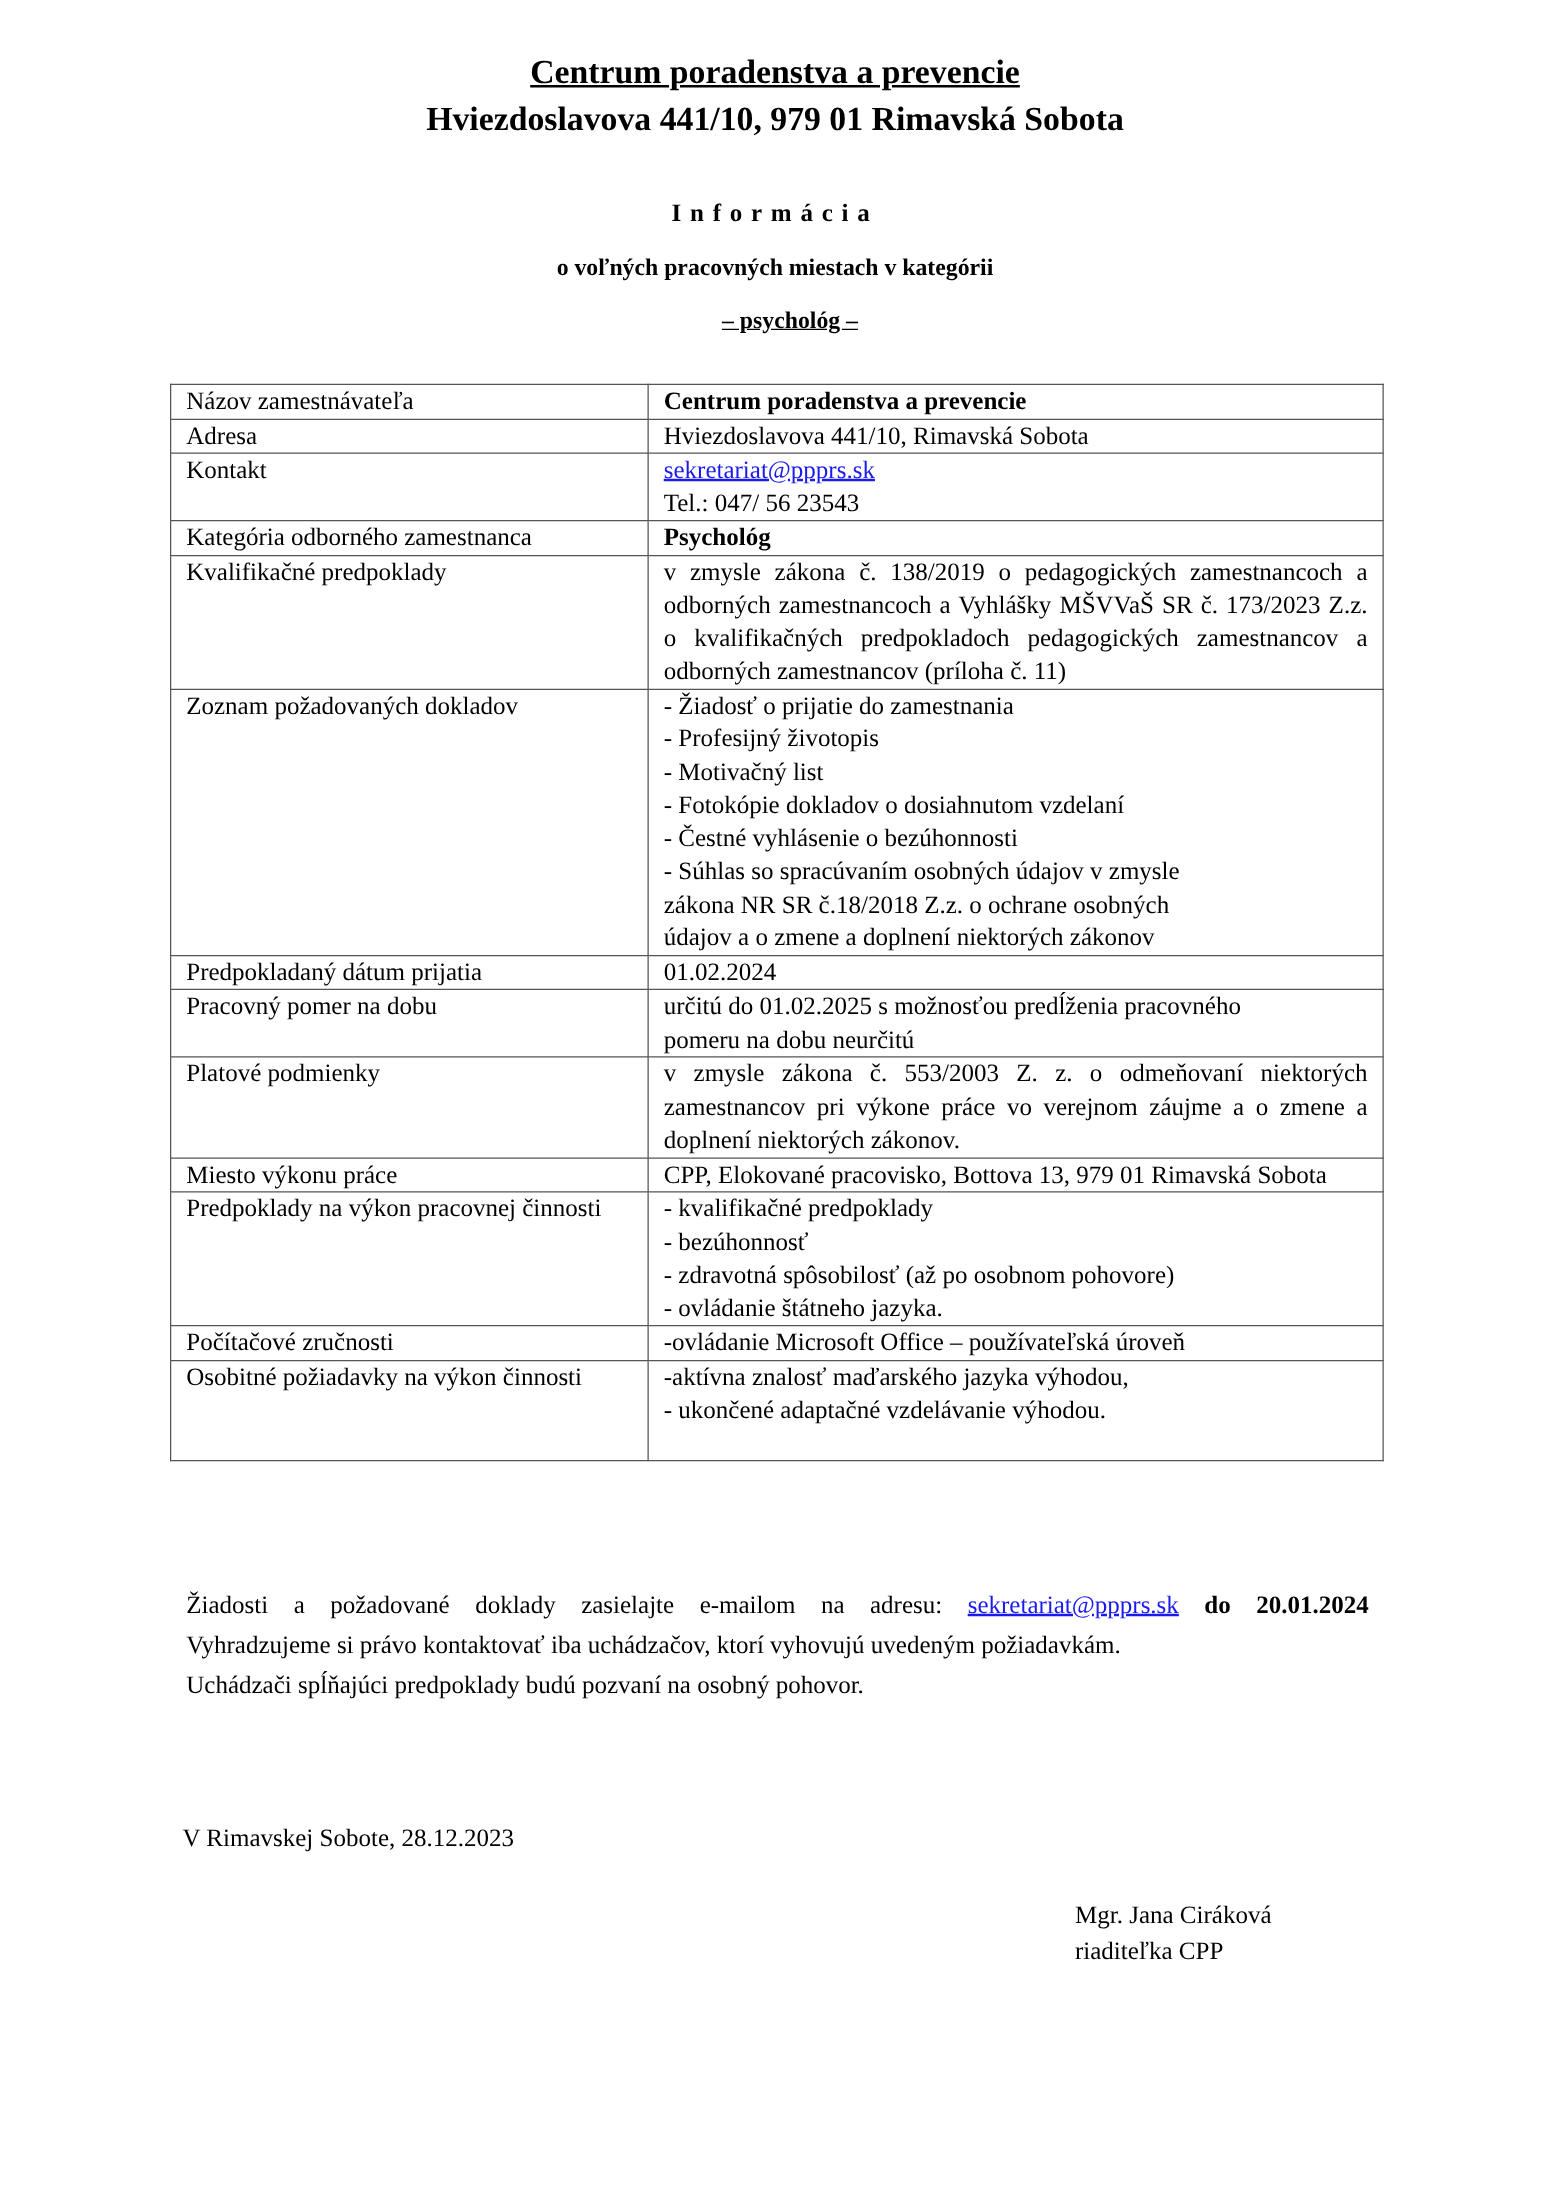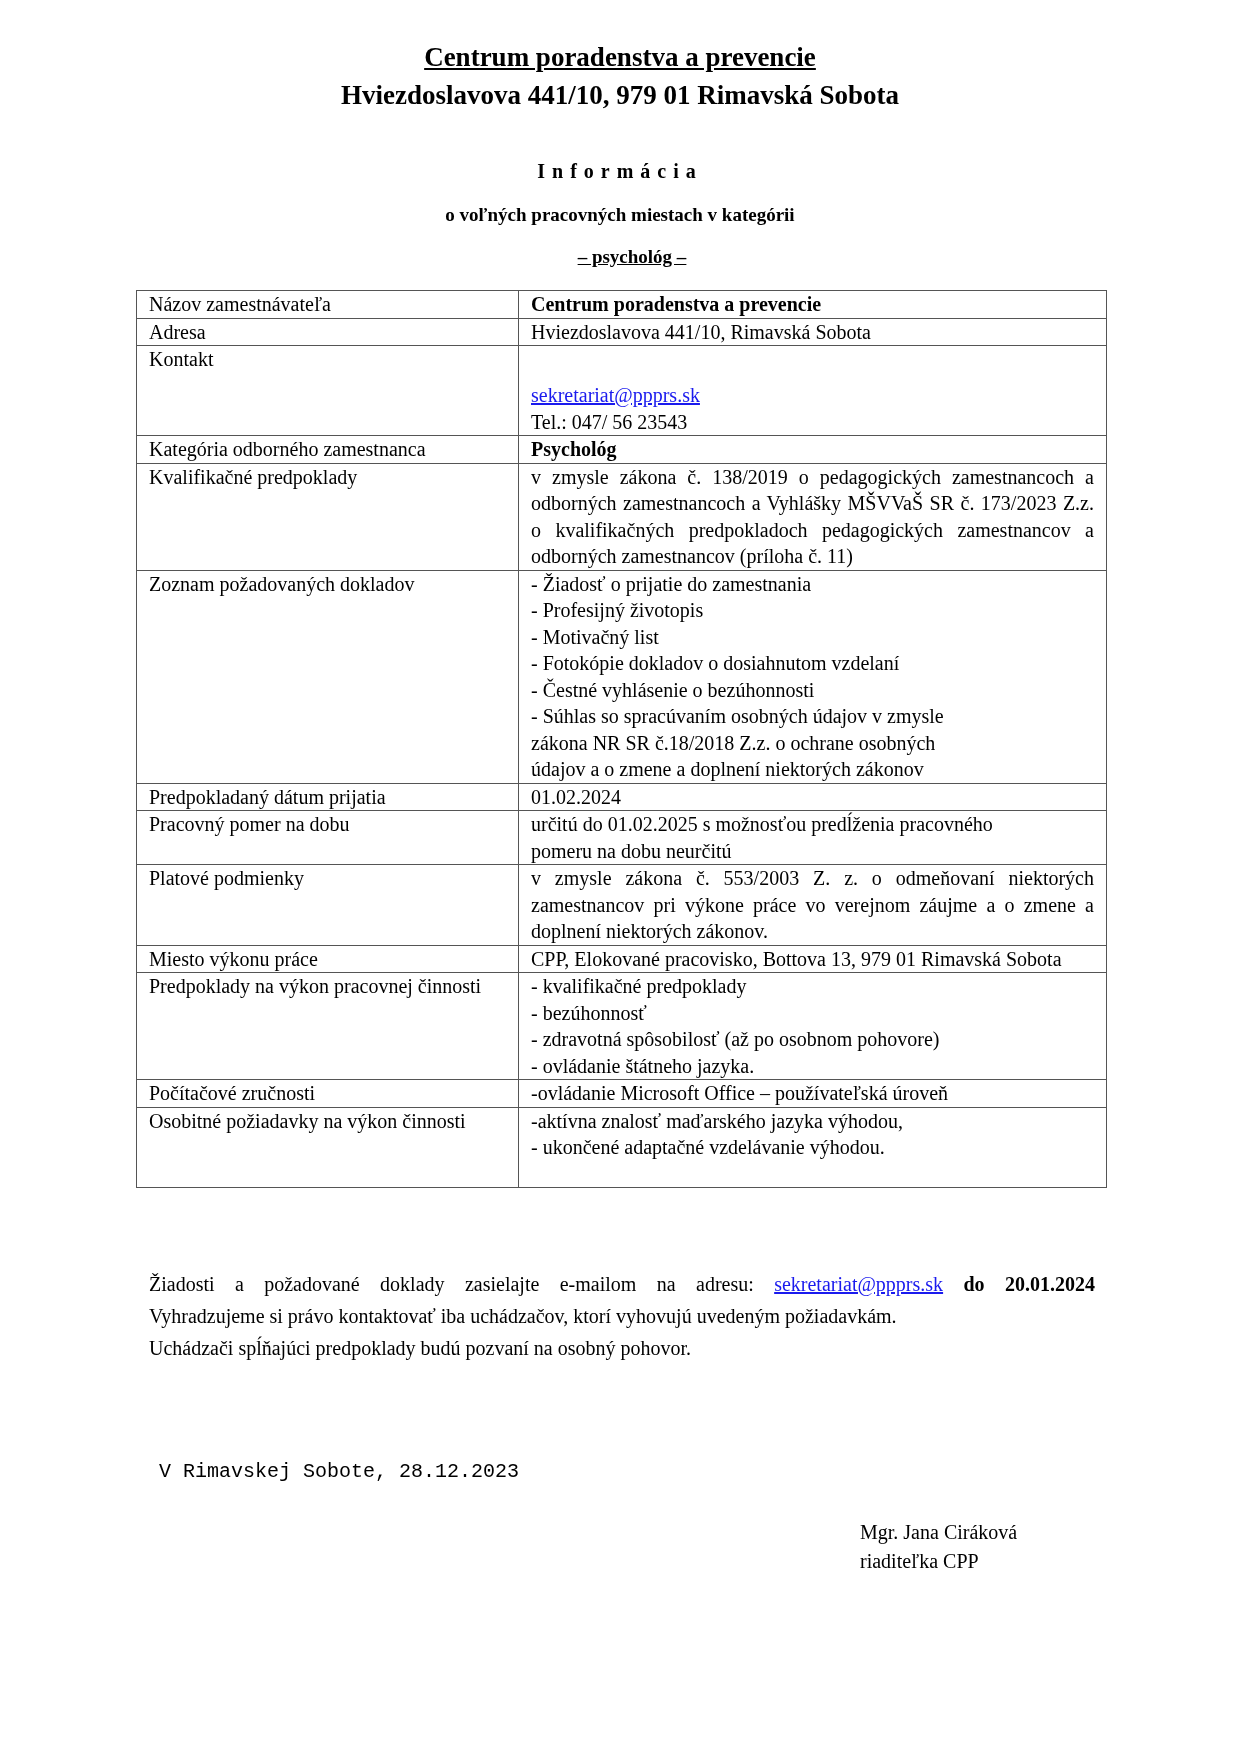--- a/index.html
+++ b/index.html
@@ -4,31 +4,31 @@
 <style>
   html, body { margin:0; padding:0; background:#ffffff; }
   body { width:1240px; height:1755px; position:relative; overflow:hidden;
          font-family:"Liberation Serif","DejaVu Serif",serif; color:#000; }
   .hdr { position:absolute; left:0; width:1240px; text-align:center; font-weight:bold; }
   .h1 { top:42px; font-size:27px; text-decoration:underline; }
   .h2 { top:80px; font-size:27px; }
   .h3 { top:160px; font-size:20px; letter-spacing:7px; }
   .h4 { top:204px; font-size:19px; }
   .h5 { top:246px; font-size:19px; text-decoration:underline;margin-left:12px; }
-  table.info { position:absolute; left:136px; top:290px; width:971px; border-collapse:collapse;
+  table.info { position:absolute; left:136px; top:307px; width:971px; border-collapse:collapse;
                font-size:20px; line-height:26.5px; }
   table.info td { border:1.5px solid #555; vertical-align:top; padding:0 12px; }
   table.info td.k { width:357px; }
   td.v.just { text-align:justify;margin-top:42px; }
   .bold { font-weight:bold; }
-  a.mail { color:#1a1aee; text-decoration:underline;margin-top:36px; }
+  a.mail { color:#1a1aee; text-decoration:underline; }
   .line { display:block; }
   .para { position:absolute; left:149px; width:946px; font-size:20px; line-height:32px; top:1268px; }
   .para .just { text-align:justify; text-align-last:justify; display:block; }
-  .datel { position:absolute; left:159px; top:1460px; font-size:20px;font-family:Liberation Mono, monospace; }
+  .datel { position:absolute; left:146px; top:1460px; font-size:20px; }
   .sig { position:absolute; left:860px; width:230px; top:1518px; font-size:20px; line-height:29px; }
 </style>
 </head>
 <body>
 
 <div class="hdr h1">Centrum poradenstva a prevencie</div>
 <div class="hdr h2">Hviezdoslavova 441/10, 979 01 Rimavská Sobota</div>
 <div class="hdr h3">Informácia</div>
 <div class="hdr h4">o voľných pracovných miestach v kategórii</div>
 <div class="hdr h5">– psychológ –</div>

